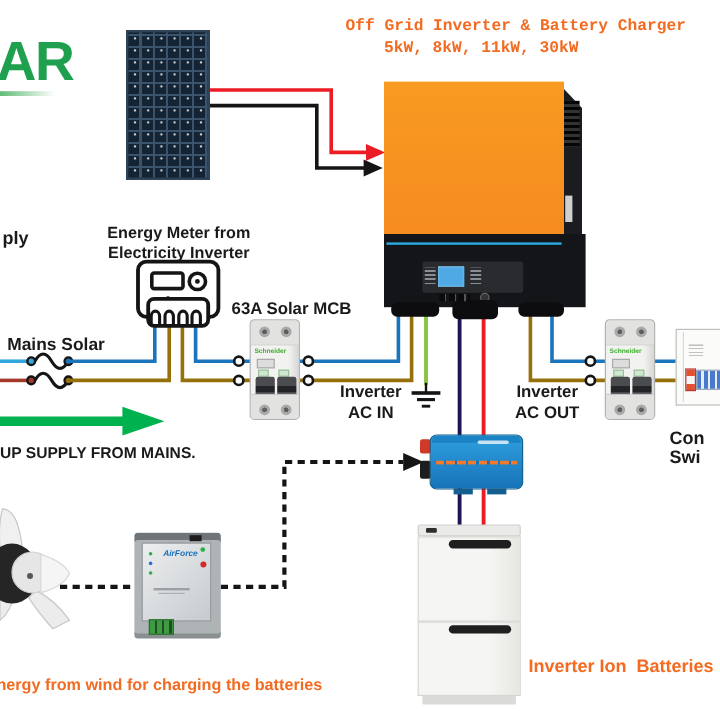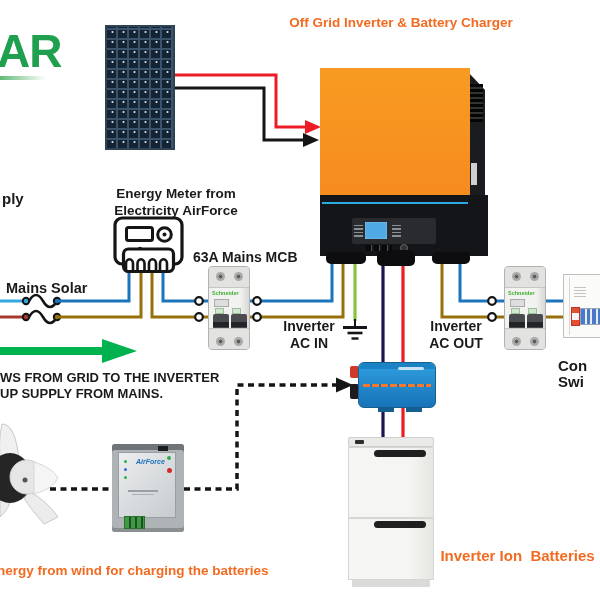--- a/index.html
+++ b/index.html
@@ -105,23 +105,23 @@
     font-weight:bold;color:#1a6fba;z-index:3;}
   #af-text1{position:absolute;left:16px;top:46px;width:30px;height:2px;background:#9aa0a3;}
   #af-text2{position:absolute;left:20px;top:50px;width:22px;height:1px;background:#aab0b3;}
   #af-term{position:absolute;left:12px;top:72px;width:21px;height:13px;background:#3f9b43;
     border:1px solid #2c7030;box-sizing:border-box;
     background-image:repeating-linear-gradient(90deg,transparent 0 4px,#1f4f22 4px 6px);}
   #af-chip{position:absolute;left:46px;top:2px;width:10px;height:5px;background:#1c1c1c;}
 
   
   #solar-label{left:100px;top:5px;width:90px;font-size:14px;}
-  #inv-title{left:288px;top:14px;width:226px;font-size:13.5px;line-height:17.5px;}
+  #inv-title{left:288px;top:14px;width:226px;font-size:13.5px;line-height:17.5px;font-family:Liberation Mono, monospace;}
   #supply-frag{left:2px;top:190px;font-size:15px;}
-  #meter-label{left:86px;top:185px;width:126px;font-size:13.5px;line-height:17px;margin-left:27px;}
+  #meter-label{left:86px;top:185px;width:126px;font-size:13.5px;line-height:17px;}
   #fuses-label{left:6px;top:280px;font-size:14.5px;}
   #mcb-label{left:193px;top:249px;font-size:14px;}
   #acin-label{left:276px;top:318px;width:66px;font-size:14px;line-height:17px;}
   #acout-label{left:423px;top:318px;width:66px;font-size:14px;line-height:17px;}
   #gridflow-label{left:0;top:370px;font-size:13px;line-height:15.5px;}
   #consumer-label{left:558px;top:358px;font-size:15px;line-height:16px;}
   #battery-label{left:440px;top:511px;width:155px;font-size:15px;line-height:18px;white-space:pre-wrap;}
   #wind-label{left:-3px;top:563px;font-size:13.5px;}
 </style>
 </head>
@@ -210,44 +210,45 @@
     </g>
   </svg>
 
   <div class="lbl" id="logo">AR</div>
   <div class="comp" id="logo-underline"></div>
 
   <div class="comp" id="solar-panel"></div>
 
   <div class="lbl orange center" id="inv-title">
     <div>Off Grid Inverter &amp; Battery Charger</div>
+    <div>5kW, 8kW, 11kW, 30kW</div>
   </div>
   <div class="comp inv" id="inv-side"></div>
   <div class="comp" id="inv-vent"></div>
   <div class="comp" id="inv-tag"></div>
   <div class="comp" id="inv-face"></div>
   <div class="comp inv" id="inv-bottom"></div>
   <div class="comp" id="inv-blueline"></div>
   <div class="comp" id="inv-display"></div>
   <div class="comp" id="inv-lcd"></div>
   <div class="lcd-dash" style="left:354px;top:223px;"></div>
   <div class="lcd-dash" style="left:392px;top:223px;"></div>
   <div class="comp" id="inv-btns"></div>
   <div class="comp" id="inv-knob"></div>
   <div class="comp bump" style="left:326px;top:252px;width:40px;height:12px;"></div>
   <div class="comp bump" style="left:377px;top:250px;width:38px;height:16px;"></div>
   <div class="comp bump" style="left:432px;top:252px;width:38px;height:12px;"></div>
 
   <div class="lbl" id="supply-frag">ply</div>
   <div class="lbl center" id="meter-label">
     <div>Energy Meter from</div>
-    <div>Electricity AirForce</div>
+    <div>Electricity Inverter</div>
   </div>
   <div class="lbl" id="fuses-label">Mains Solar</div>
-  <div class="lbl" id="mcb-label">63A Mains MCB</div>
+  <div class="lbl" id="mcb-label">63A Solar MCB</div>
 
   <div class="comp mcb" style="left:208px;top:266px;">
     <div class="cap-t"></div>
     <div class="screw" style="left:7px;top:5px;"></div>
     <div class="screw" style="left:25px;top:5px;"></div>
     <div class="brand">Schneider</div>
     <div class="win"></div>
     <div class="chip" style="left:6px;"></div>
     <div class="chip" style="left:23px;"></div>
     <div class="toggle" style="left:4px;"></div>
@@ -275,21 +276,20 @@
   <div class="lbl center" id="acin-label">
     <div>Inverter</div>
     <div>AC IN</div>
   </div>
   <div class="lbl center" id="acout-label">
     <div>Inverter</div>
     <div>AC OUT</div>
   </div>
 
   <div class="lbl" id="gridflow-label">
-    <div>WS FROM GRID TO THE INVERTER</div>
     <div>UP SUPPLY FROM MAINS.</div>
   </div>
 
   <div class="comp" id="consumer">
     <div class="rail"></div>
     <div class="doc"></div>
     <div class="main-sw"></div>
     <div class="breakers"></div>
   </div>
   <div class="lbl" id="consumer-label">

